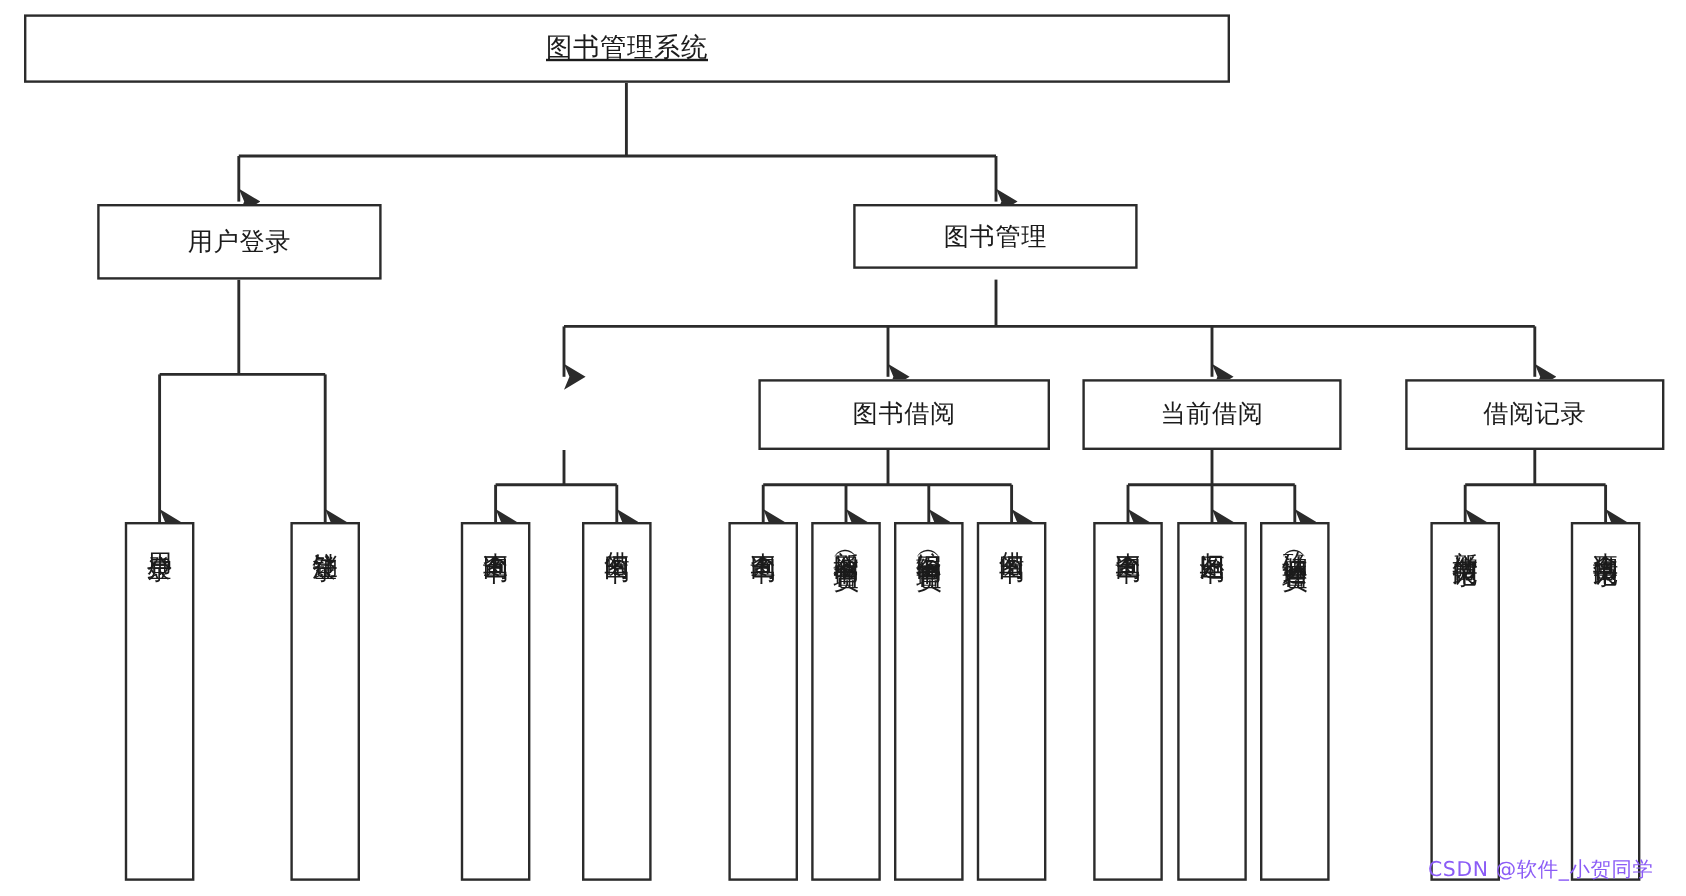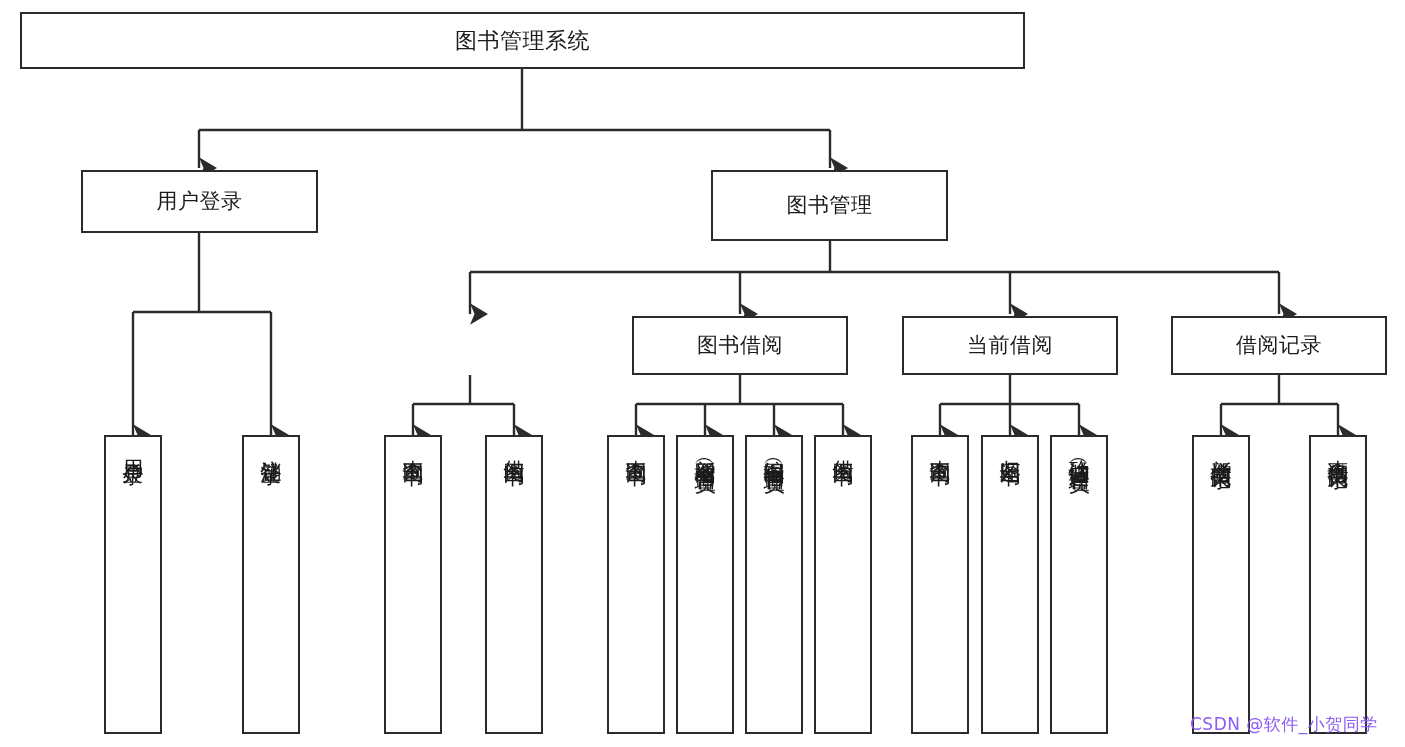--- a/index.html
+++ b/index.html
@@ -41,21 +41,21 @@
   .node .lbl {
     display: block;
     line-height: 1.26;
     letter-spacing: 0.5px;
   }
   
   .node.horiz .lbl {
     writing-mode: horizontal-tb;
     font-size: 21px;
   }
-  .node.root .lbl { font-size: 22px; }
+  .node.root .lbl { font-size: 22px; text-decoration: underline; }
   
   .node.vert {
     align-items: flex-start;
     justify-content: center;
     padding-top: 6px;
   }
   .node.vert .lbl {
     writing-mode: vertical-rl;
     text-orientation: upright;
     font-size: 21px;
@@ -130,26 +130,26 @@
   </svg>
 
   <div class="node horiz root" style="left:20px; top:12px; width:1005px; height:57px;">
     <span class="lbl">图书管理系统</span>
   </div>
 
   <div class="node horiz" style="left:81px; top:170px; width:237px; height:63px;">
     <span class="lbl">用户登录</span>
   </div>
 
-  <div class="node horiz" style="left:711px; top:170px; width:237px; height:71px;">
+  <div class="node horiz" style="left:711px; top:170px; width:237px; height:54px;">
     <span class="lbl">图书管理</span>
   </div>
 
 
-  <div class="node horiz" style="left:632px; top:316px; width:216px; height:59px;justify-content:center;">
+  <div class="node horiz" style="left:632px; top:316px; width:243px; height:59px;justify-content:center;">
     <span class="lbl">图书借阅</span>
   </div>
 
   <div class="node horiz" style="left:1171px; top:316px; width:216px; height:59px;">
     <span class="lbl">借阅记录</span>
   </div>
 
   <div class="node horiz" style="left:902px; top:316px; width:216px; height:59px;">
     <span class="lbl">当前借阅</span>
   </div>

